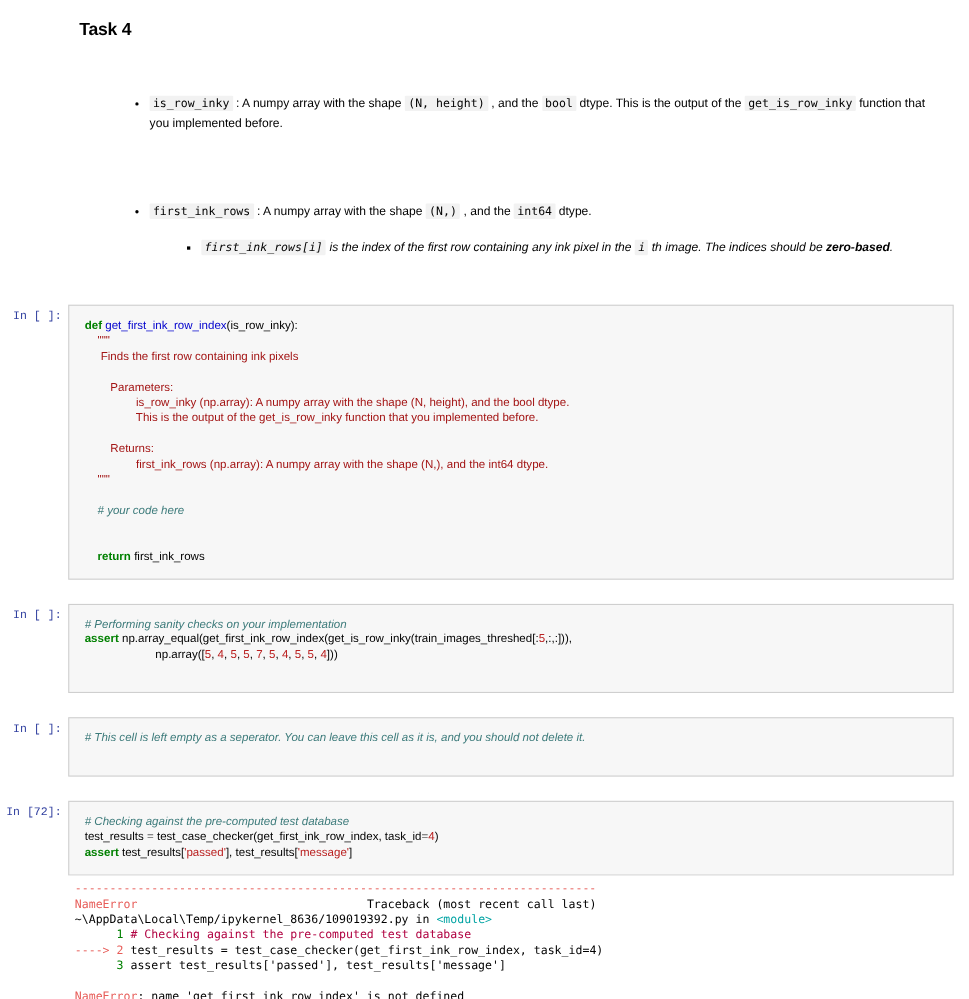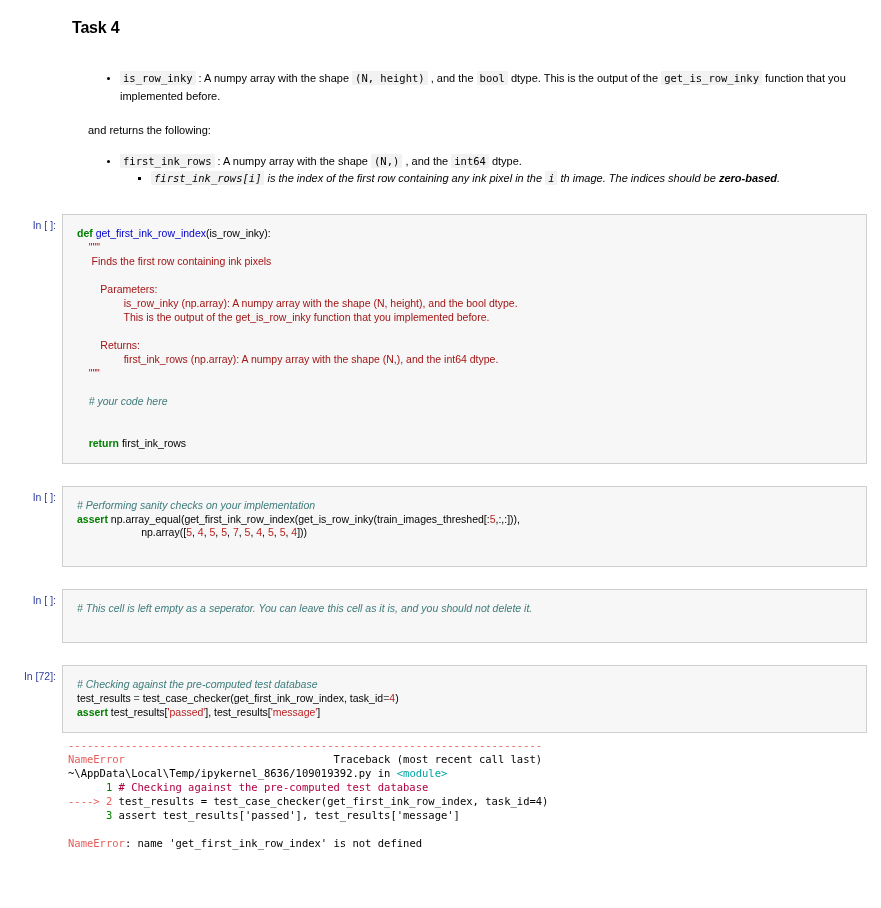--- a/index.html
+++ b/index.html
@@ -49,21 +49,21 @@
     padding-left: 16px;
   }
   .md-cell ul {
     margin: 0;
     padding-left: 32px;
     list-style: none;
   }
   .md-cell ul > li {
     position: relative;
     line-height: 1.62;
-    margin: 0;
+    margin: 16px;
     font-size: 11px;
   }
   .md-cell ul > li::before {
     content: "";
     position: absolute;
     left: -13px;
     top: 7px;
     width: 3px;
     height: 3px;
     background: #000;
@@ -97,21 +97,21 @@
     margin: 0;
     padding: 0 14px 0 0;
     box-sizing: border-box;
   }
   .prompt {
     flex: 0 0 62px;
     width: 62px;
     text-align: right;
     padding-right: 6px;
     padding-top: 5px;
-    font-family: Liberation Sans, sans-serif;
+    font-family: Liberation Mono, monospace;
     font-size: 10.5px;
     color: #303F9F;
     box-sizing: border-box;
     white-space: pre;
     line-height: 1.33;
   }
   .input-area {
     flex: 1 1 auto;
     background: #f7f7f7;
     border: 1px solid #cfcfcf;
@@ -178,21 +178,20 @@
 
   <div class="md-cell">
     <h1>Task 4</h1>
     <div class="sp-18"></div>
     <div class="md-indent">
       <div class="sp-14"></div>
       <ul>
         <li><code class="inline">is_row_inky</code><span> : A numpy array with the shape </span><code class="inline">(N, height)</code><span> , and the </span><code class="inline">bool</code><span> dtype. This is the output of the </span><code class="inline">get_is_row_inky</code><span> function that you implemented before.</span></li>
       </ul>
       <div class="sp-16"></div>
-      <p>and returns the following:</p>
       <div class="sp-14"></div>
       <ul>
         <li><code class="inline">first_ink_rows</code><span> : A numpy array with the shape </span><code class="inline">(N,)</code><span> , and the </span><code class="inline">int64</code><span> dtype.</span>
           <ul>
             <li><code class="inline">first_ink_rows[i]</code><span> is the index of the first row containing any ink pixel in the </span><code class="inline">i</code><span> th image. The indices should be </span><b class="strong">zero-based</b><span>.</span></li>
           </ul>
         </li>
       </ul>
     </div>
   </div>

